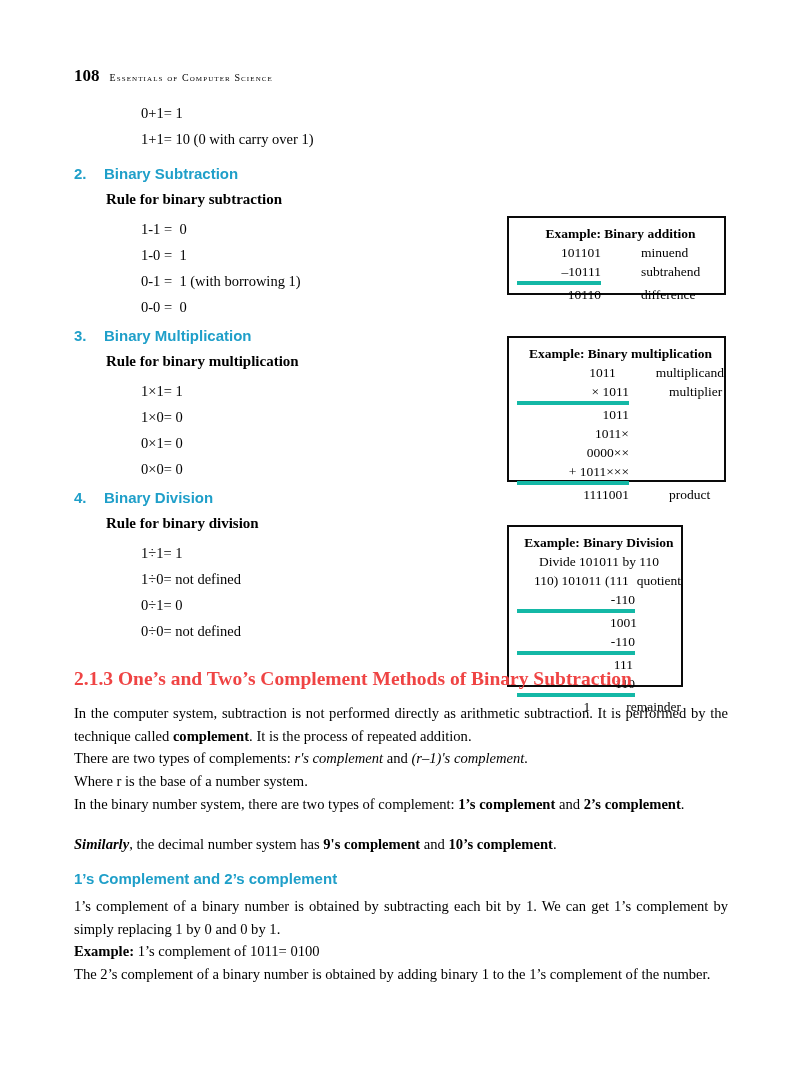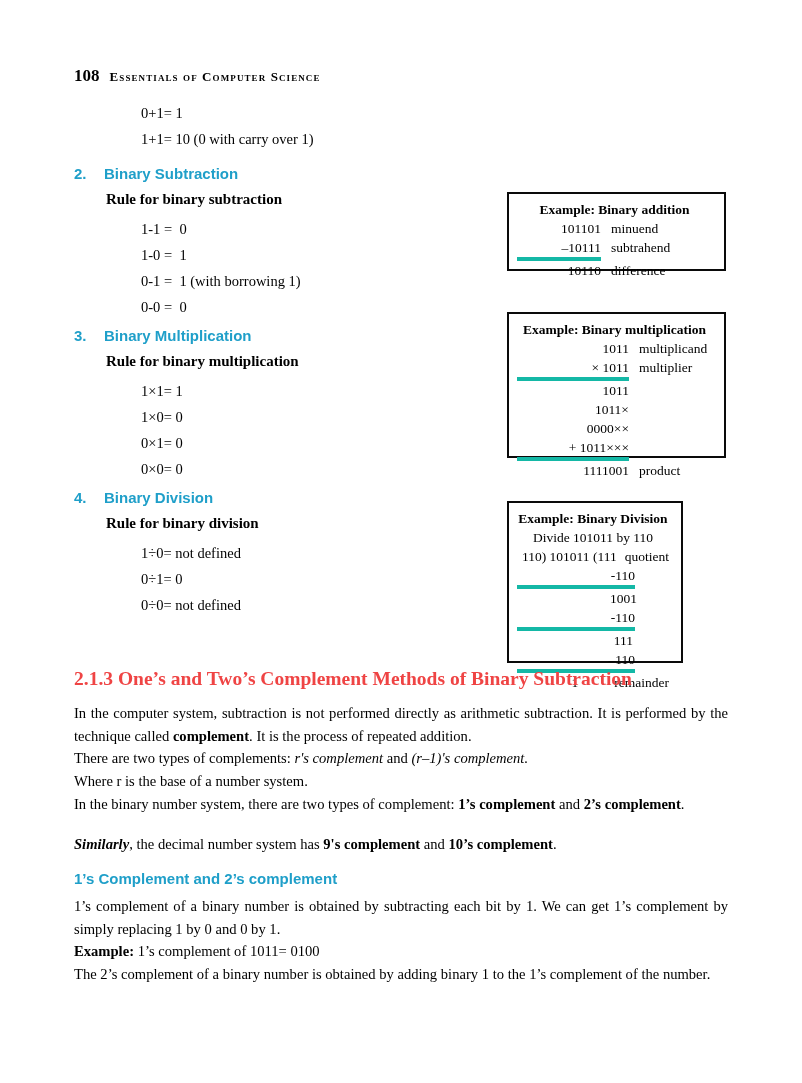--- a/index.html
+++ b/index.html
@@ -35,22 +35,22 @@
   }
   .runhead .folio {
     font-family: "Liberation Serif", serif;
     font-weight: bold;
     font-size: 17px;
     letter-spacing: 0px;
     text-align: center;
   }
   .runhead .booktitle {
     font-family: "Liberation Serif", serif;
-    font-weight: bold;
-    font-size: 13px;
+    font-weight: normal;
+    font-size: 10px;
     font-variant: small-caps;
     letter-spacing: 1.1px;
   }
 
   
   .lead-lines {
     position: absolute;
     left: 141px;
     top: 100px;
     width: 400px;
@@ -88,41 +88,43 @@
     left: 141px;
     width: 330px;
   }
 
   
   .exbox {
     position: absolute;
     border: 2px solid #0a0a0a;
     background: #ffffff;
     box-sizing: border-box;
-    padding: 6px 12px 8px 8px;
+    padding: 6px 0 8px 8px;
+    margin-top: 24px;
   }
   .exbox .extitle {
     text-align: center;
     font-family: "Liberation Serif", serif;
     font-weight: bold;
     font-size: 13.5px;
     line-height: 19px;
     white-space: nowrap;
   }
   .exbox .exsub {
     text-align: center;
     font-size: 13.5px;
     line-height: 19px;
     white-space: nowrap;
   }
   .calc-row {
     display: flex;
     font-size: 13.5px;
     line-height: 19px;
     white-space: pre;
+    gap: 30px;
   }
   .calc-row .operand {
     text-align: right;
     font-variant-numeric: tabular-nums;
   }
   .calc-row .label {
     padding-left: 10px;
     text-align: left;
   }
   .ul { border-bottom: 4px solid #14b8a6; padding-bottom: 0px; }
@@ -213,20 +215,21 @@
     <div class="rule-line">0×1= 0</div>
     <div class="rule-line">0×0= 0</div>
   </div>
 
   <div class="numhead" style="left:74px; top:489px;">
     <span class="num">4.</span>
     <span>Binary Division</span>
   </div>
   <div class="subrule" style="top:515px;">Rule for binary division</div>
   <div class="rules-block" style="top:540px;">
+    <div class="rule-line">1÷1= 1</div>
     <div class="rule-line">1÷0= not defined</div>
     <div class="rule-line">0÷1= 0</div>
     <div class="rule-line">0÷0= not defined</div>
   </div>
 
   <div class="exbox box-add" style="left:507px; top:192px; width:219px; height:79px;">
     <div class="extitle">Example: Binary addition</div>
     <div class="calc-row">
       <span class="operand">101101</span>
       <span class="label">minuend</span>

